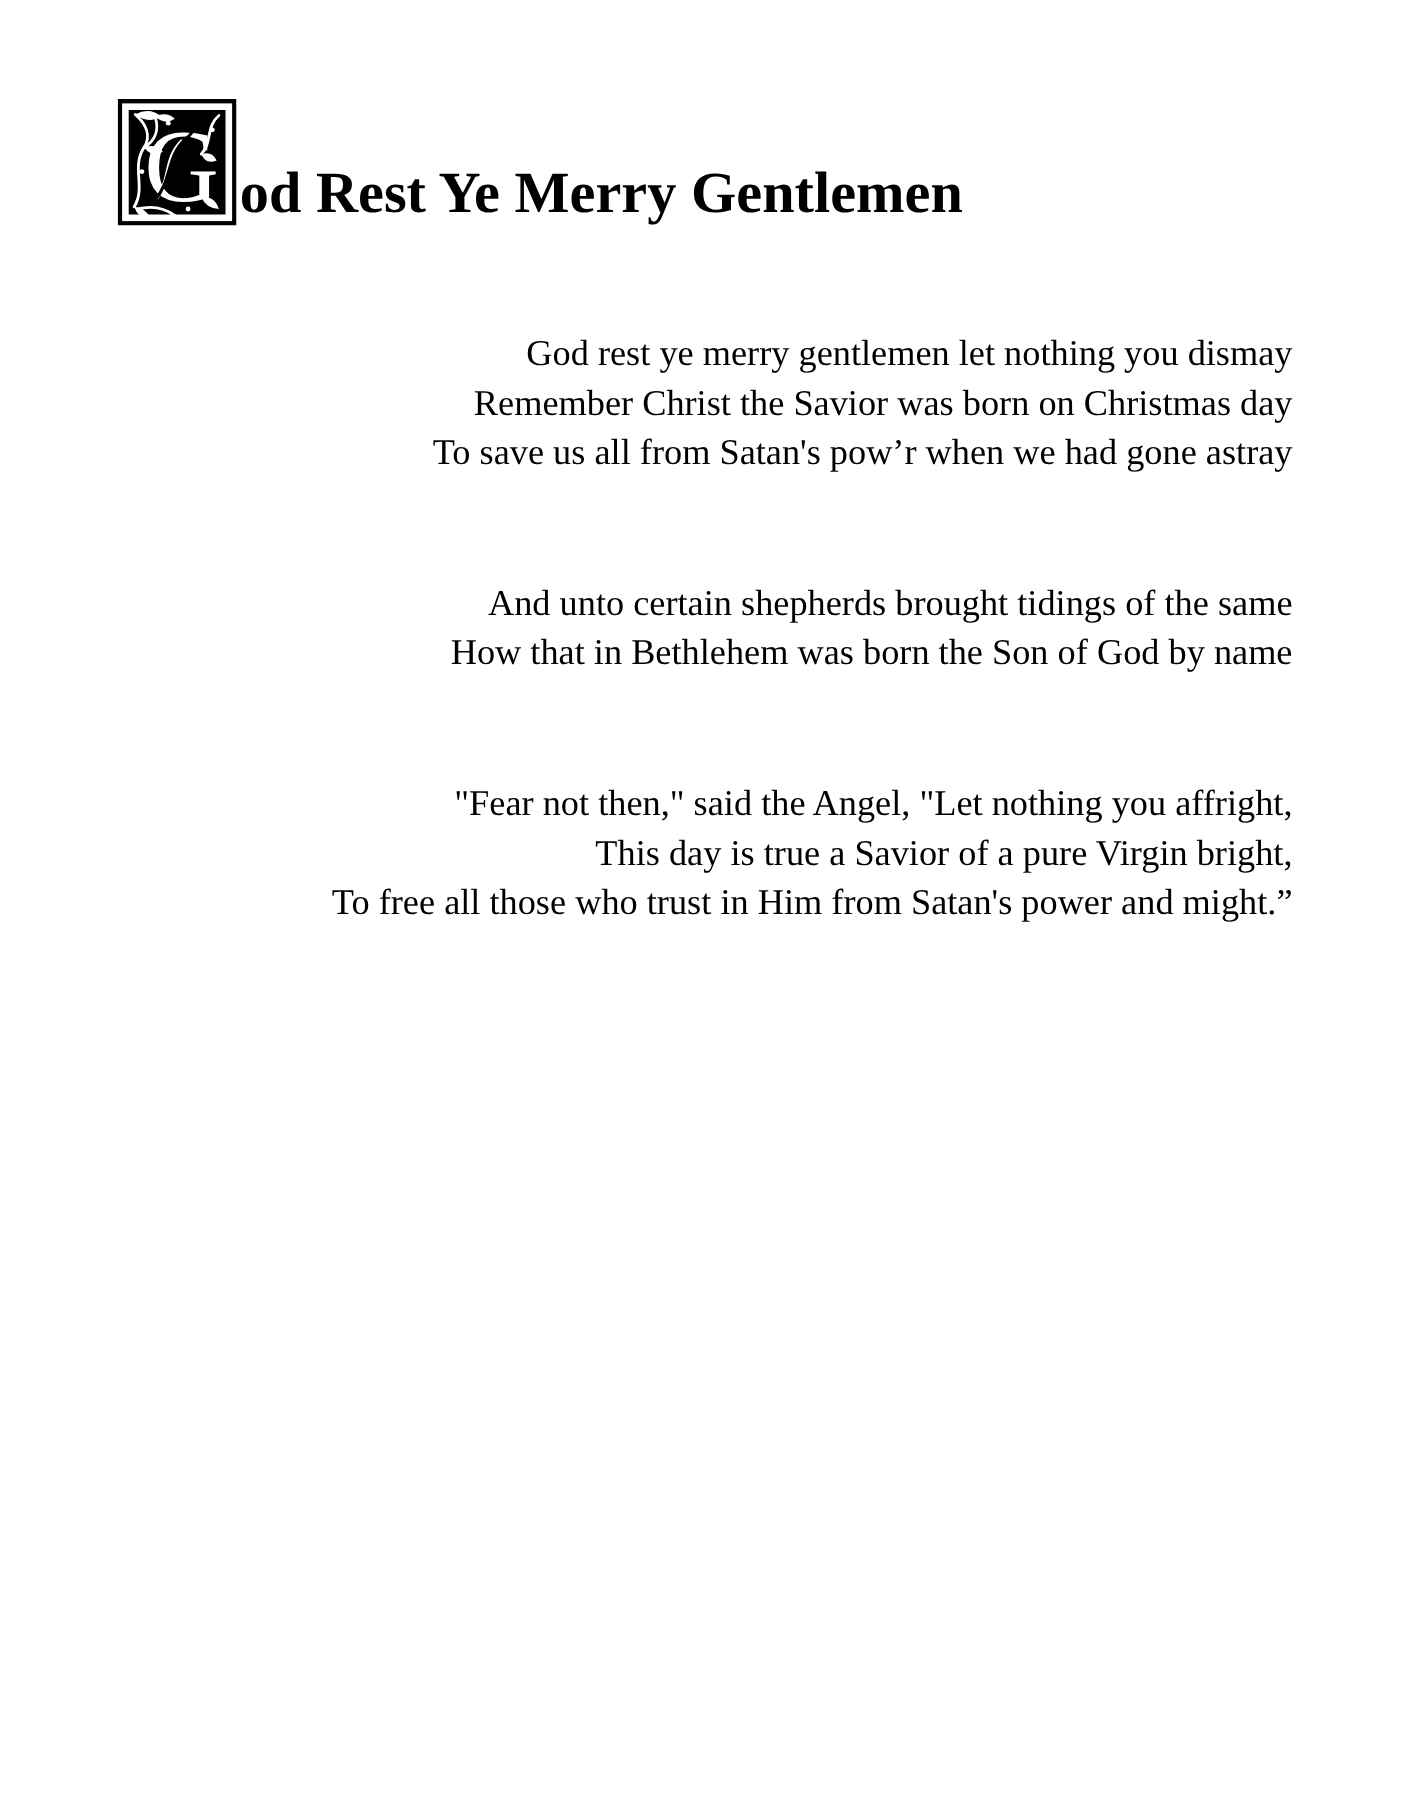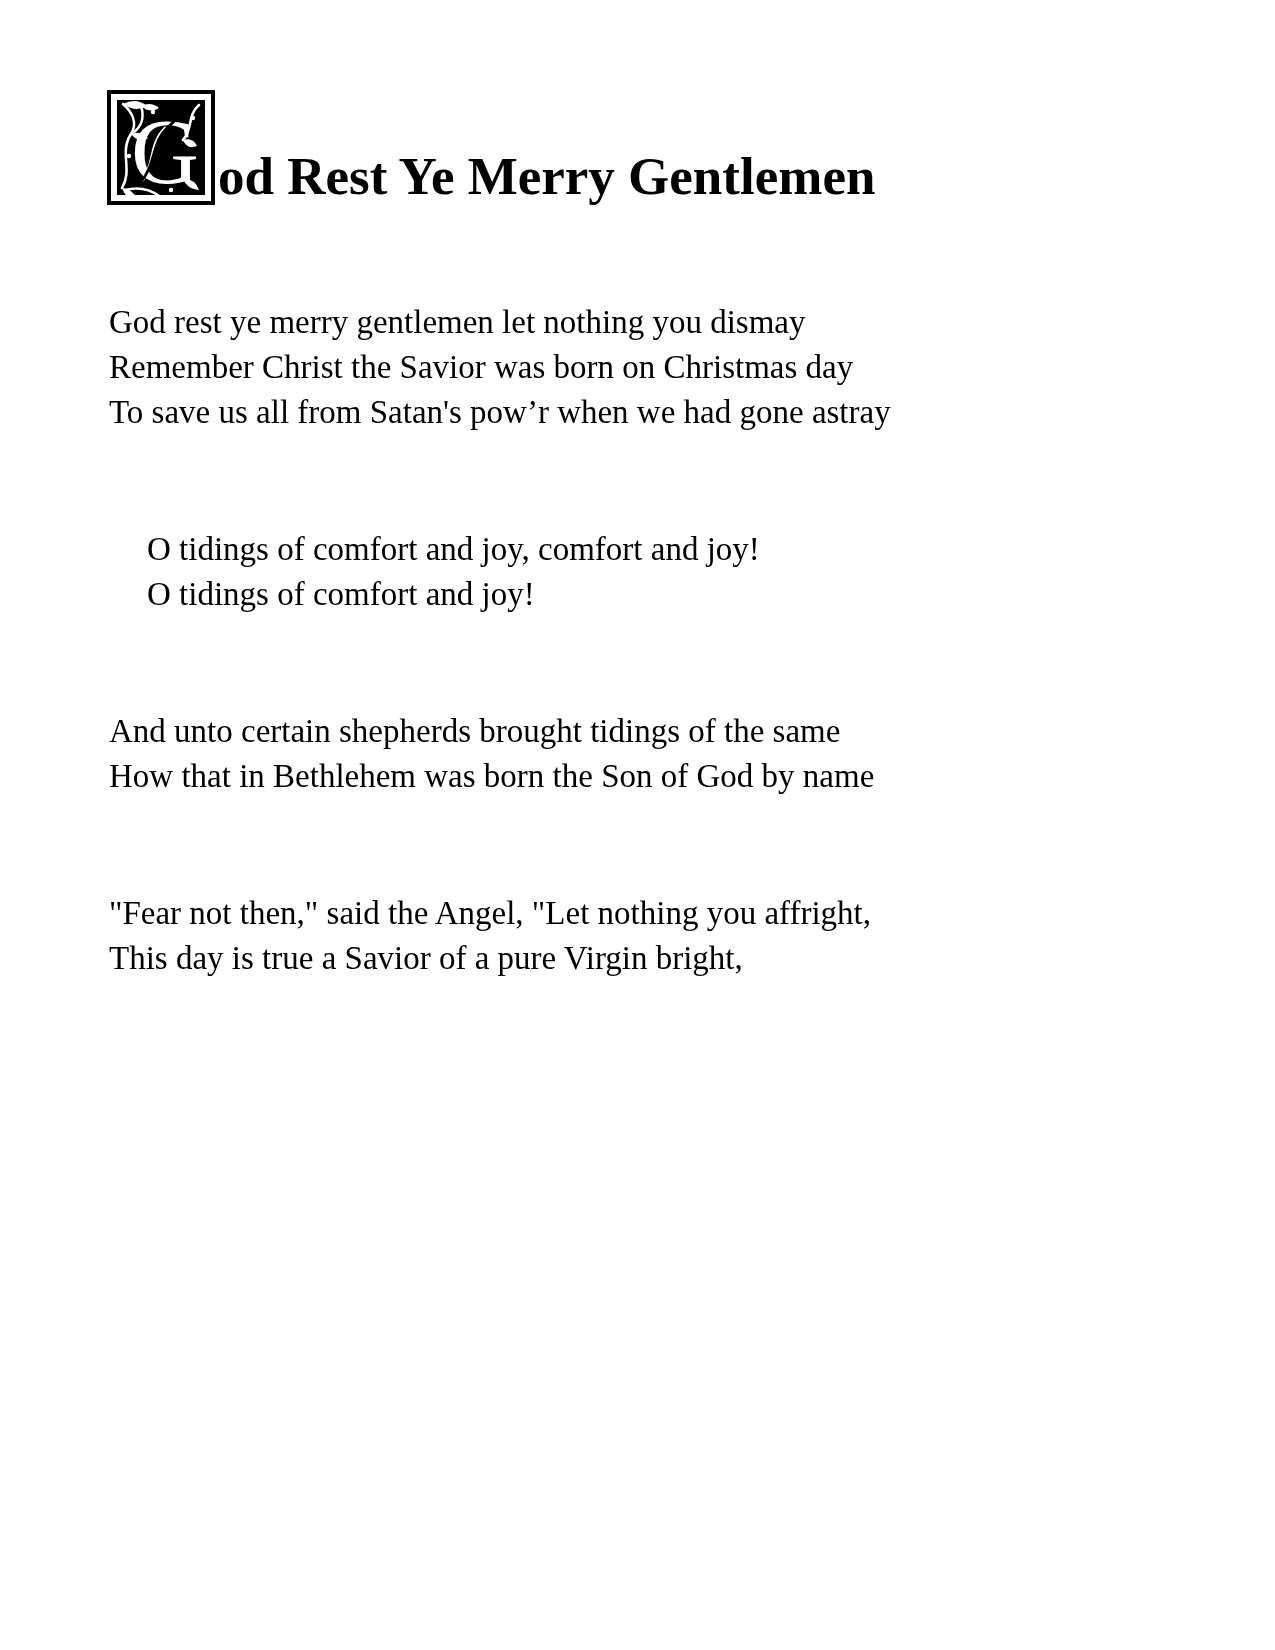--- a/index.html
+++ b/index.html
@@ -31,21 +31,21 @@
   .doc-title {
     font-size: 53px;
     font-weight: 700;
     letter-spacing: 0px;
     line-height: 0.92;
     margin: 0 0 4px 3px;
     white-space: nowrap;
     color: #000000;
   }
   .lyrics { padding-left: 2px; }
-  .stanza { margin-bottom: 92px; }
+  .stanza { margin-bottom: 92px; text-align: right; }
   .stanza.chorus { padding-left: 38px; }
   .stanza p {
     font-size: 33px;
     line-height: 45px;
     color: #000000;
     white-space: nowrap;
   }
 </style>
 </head>
 <body>
@@ -92,30 +92,27 @@
   </header>
 
   <main class="lyrics">
 
     <div class="stanza">
       <p>God rest ye merry gentlemen let nothing you dismay</p>
       <p>Remember Christ the Savior was born on Christmas day</p>
       <p>To save us all from Satan's pow’r when we had gone astray</p>
     </div>
 
-    <div class="stanza chorus">
-      <p>O tidings of comfort and joy, comfort and joy!</p>
-      <p>O tidings of comfort and joy!</p>
-    </div>
 
     <div class="stanza">
       <p>And unto certain shepherds brought tidings of the same</p>
       <p>How that in Bethlehem was born the Son of God by name</p>
     </div>
 
     <div class="stanza">
       <p>"Fear not then," said the Angel, "Let nothing you affright,</p>
       <p>This day is true a Savior of a pure Virgin bright,</p>
+      <p>To free all those who trust in Him from Satan's power and might.”</p>
     </div>
 
 
   </main>
 </div>
 
 </body></html>

